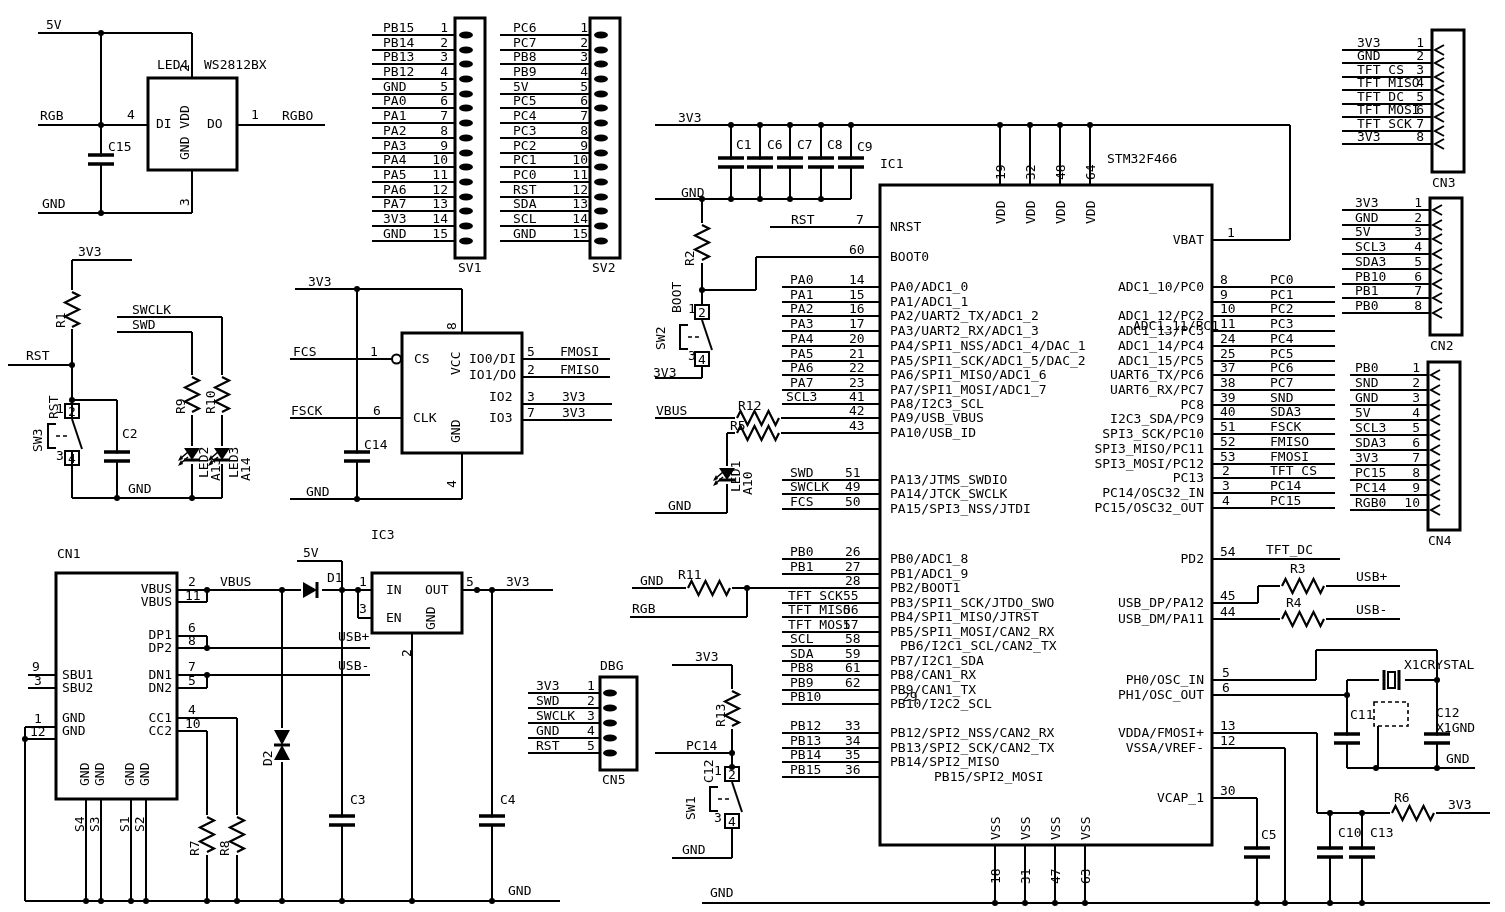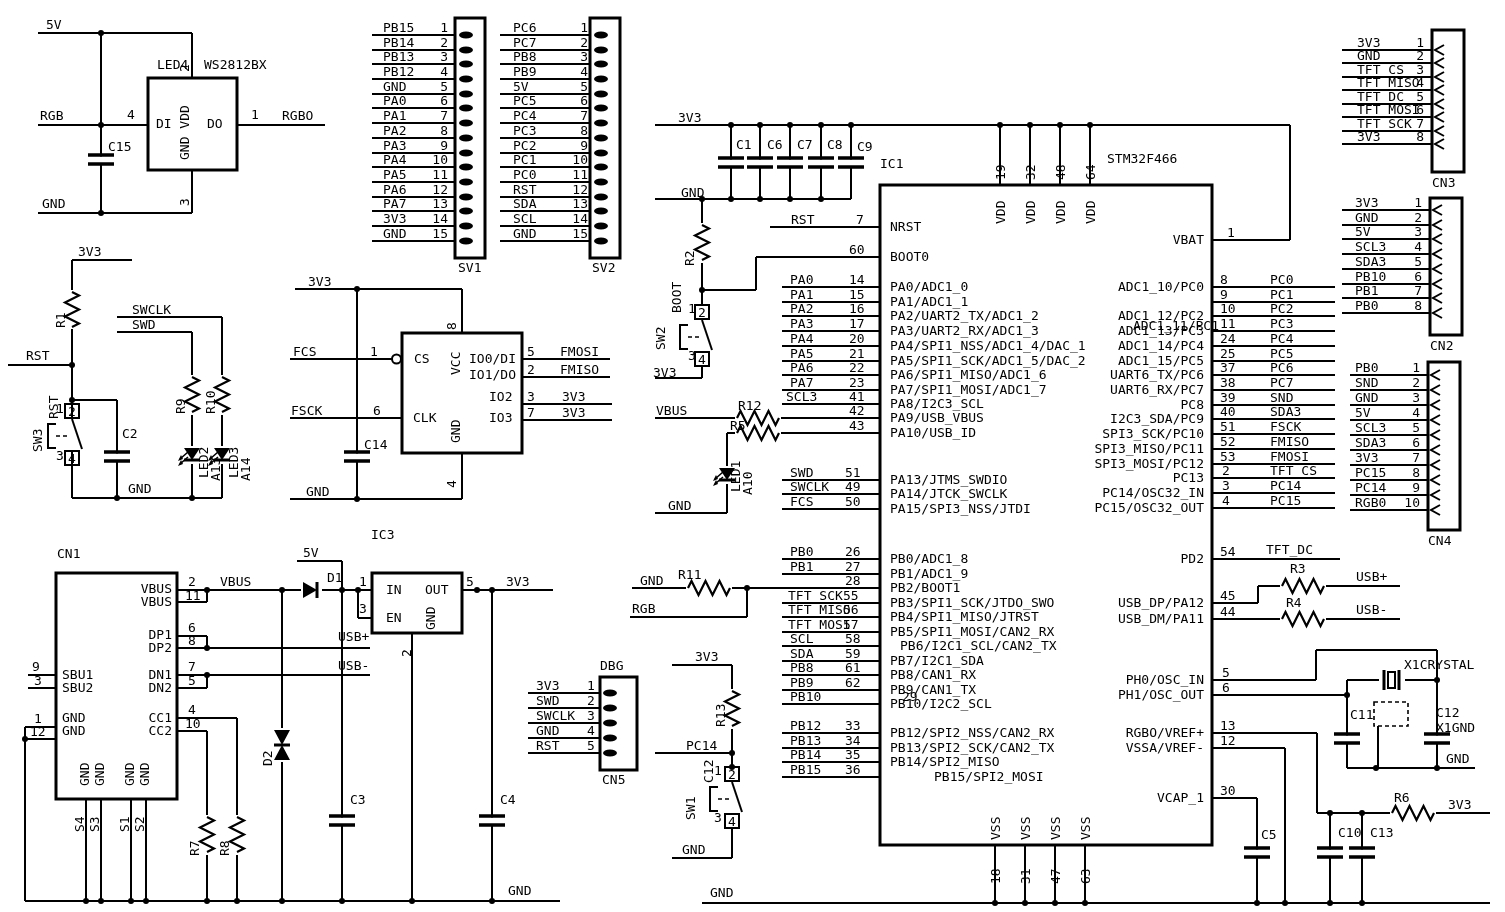--- a/index.html
+++ b/index.html
@@ -536,21 +536,21 @@
       <span class="lbl" style="right: 301px; top: 442px;">SPI3_MISO/PC11</span>
       <span class="lbl" style="right: 301px; top: 457px;">SPI3_MOSI/PC12</span>
       <span class="lbl" style="right: 301px; top: 471px;">PC13</span>
       <span class="lbl" style="right: 301px; top: 486px;">PC14/OSC32_IN</span>
       <span class="lbl" style="right: 301px; top: 501px;">PC15/OSC32_OUT</span>
       <span class="lbl" style="right: 301px; top: 552px;">PD2</span>
       <span class="lbl" style="right: 301px; top: 596px;">USB_DP/PA12</span>
       <span class="lbl" style="right: 301px; top: 612px;">USB_DM/PA11</span>
       <span class="lbl" style="right: 301px; top: 673px;">PH0/OSC_IN</span>
       <span class="lbl" style="right: 301px; top: 688px;">PH1/OSC_OUT</span>
-      <span class="lbl" style="right: 301px; top: 726px;">RGBO/VREF+</span>
+      <span class="lbl" style="right: 301px; top: 726px;">VDDA/FMOSI+</span>
       <span class="lbl" style="right: 301px; top: 741px;">VSSA/VREF-</span>
       <span class="lbl" style="right: 301px; top: 791px;">VCAP_1</span>
       <span class="lbl" style="left: 1220px; top: 273px;">8</span>
       <span class="lbl" style="left: 1270px; top: 273px;">PC0</span>
       <span class="lbl" style="left: 1220px; top: 288px;">9</span>
       <span class="lbl" style="left: 1270px; top: 288px;">PC1</span>
       <span class="lbl" style="left: 1220px; top: 302px;">10</span>
       <span class="lbl" style="left: 1270px; top: 302px;">PC2</span>
       <span class="lbl" style="left: 1220px; top: 317px;">11</span>
       <span class="lbl" style="left: 1270px; top: 317px;">PC3</span>

